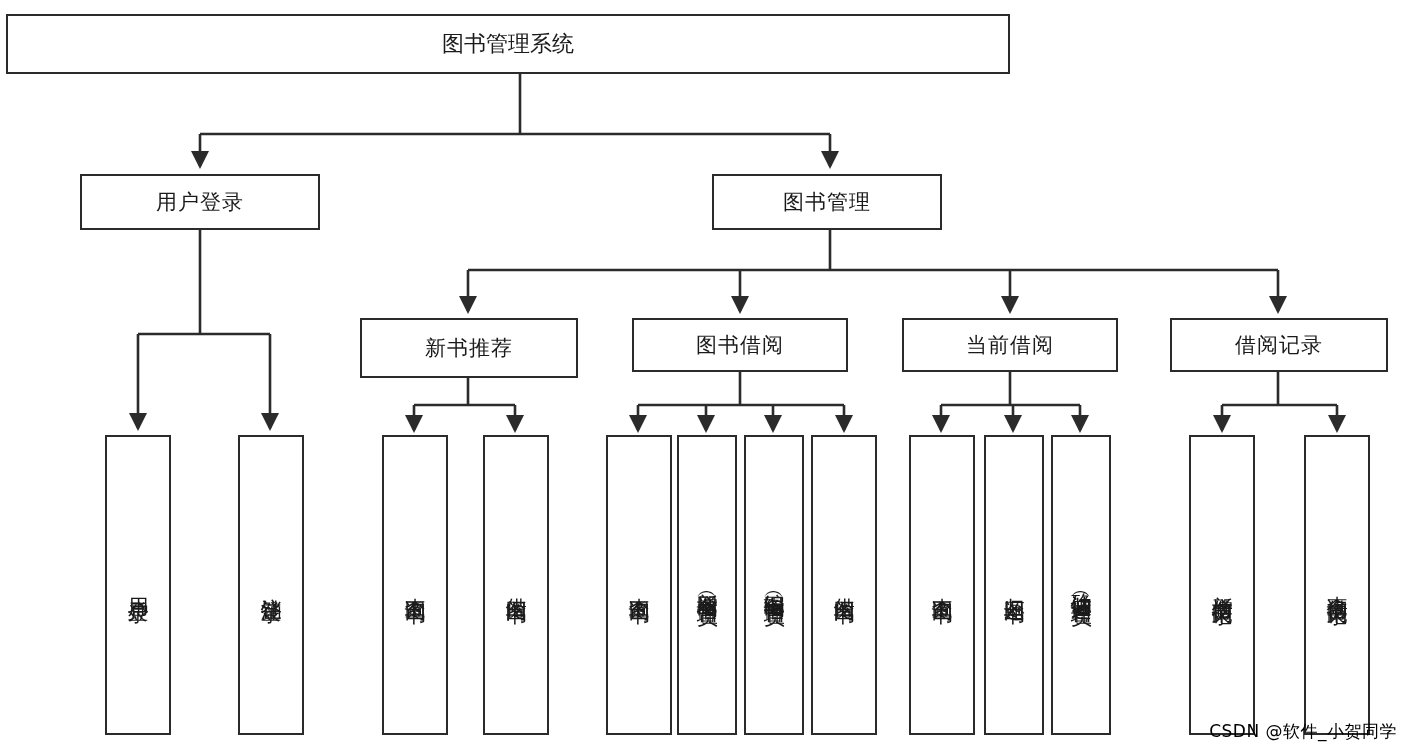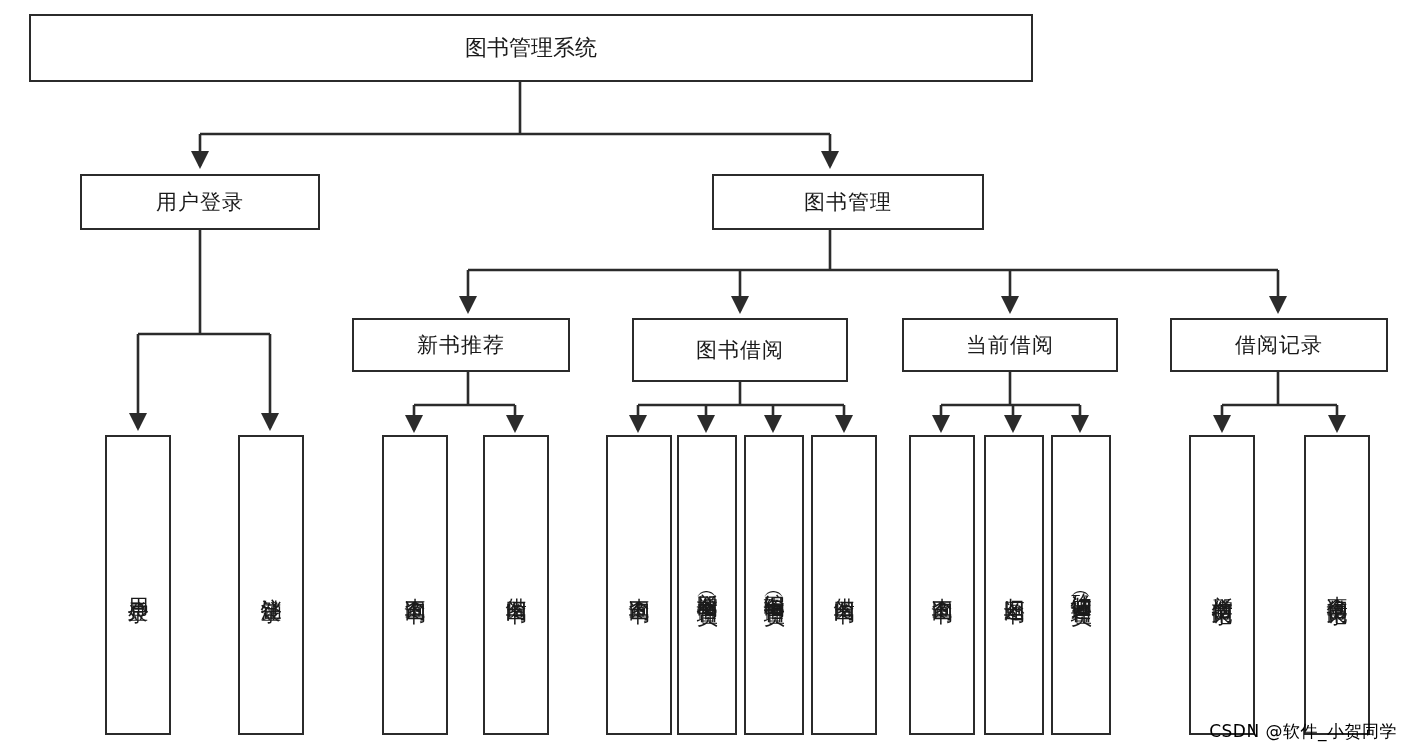--- a/index.html
+++ b/index.html
@@ -113,35 +113,35 @@
       <path d="M 1013 405 L 1013 430" marker-end="url(#arrow)"></path>
       <path d="M 1080 405 L 1080 430" marker-end="url(#arrow)"></path>
 
       <path d="M 1278 372 L 1278 405"></path>
       <path d="M 1222 405 L 1337 405"></path>
       <path d="M 1222 405 L 1222 430" marker-end="url(#arrow)"></path>
       <path d="M 1337 405 L 1337 430" marker-end="url(#arrow)"></path>
     </g>
   </svg>
 
-  <div class="node root" style="left:29px; top:14px; width:1004px; height:68px;">
+  <div class="node root" style="left:6px; top:14px; width:1004px; height:60px;">
     <span>图书管理系统</span>
   </div>
 
   <div class="node horiz" style="left:80px; top:174px; width:240px; height:56px;">
     <span>用户登录</span>
   </div>
-  <div class="node horiz" style="left:712px; top:174px; width:272px; height:56px;">
+  <div class="node horiz" style="left:712px; top:174px; width:230px; height:56px;">
     <span>图书管理</span>
   </div>
 
-  <div class="node horiz" style="left:352px; top:318px; width:218px; height:54px;justify-content:center;">
+  <div class="node horiz" style="left:360px; top:318px; width:218px; height:60px;justify-content:center;">
     <span>新书推荐</span>
   </div>
-  <div class="node horiz" style="left:632px; top:318px; width:216px; height:64px;">
+  <div class="node horiz" style="left:632px; top:318px; width:216px; height:54px;">
     <span>图书借阅</span>
   </div>
   <div class="node horiz" style="left:1170px; top:318px; width:218px; height:54px;">
     <span>借阅记录</span>
   </div>
   <div class="node horiz" style="left:902px; top:318px; width:216px; height:54px;">
     <span>当前借阅</span>
   </div>
 
   <div class="node leaf" style="left:105px; top:435px; width:66px; height:300px;">

